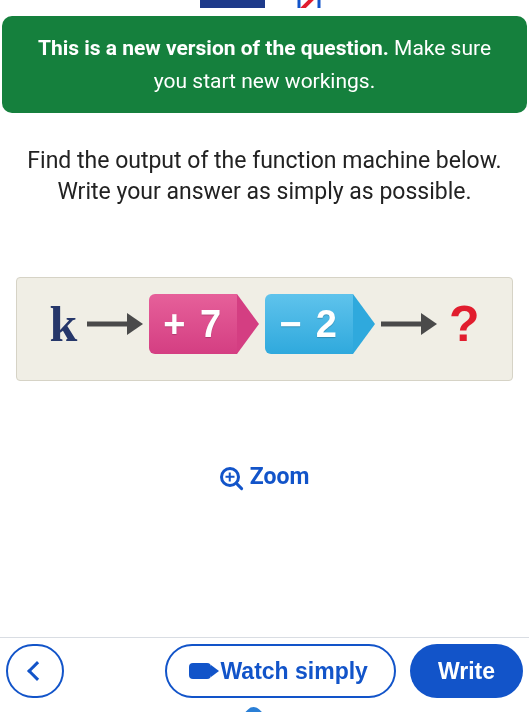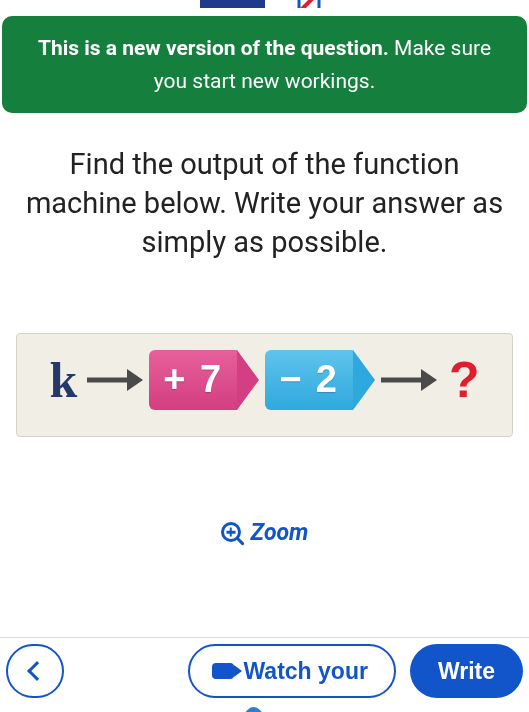--- a/index.html
+++ b/index.html
@@ -38,21 +38,21 @@
     border-radius: 10px;
     margin: 8px 2px 0;
     padding: 16px 20px;
     text-align: center;
     font-size: 21px;
     line-height: 1.55;
   }
   .notice .bold { font-weight: 700; }
   .question {
     text-align: center;
-    font-size: 29px;
+    font-size: 23px;
     color: #222;
     padding: 32px 16px 0;
     line-height: 1.35;
   }
   .diagram-wrap {
     margin: 70px 16px 0;
     background: #f0eee5;
     border: 1px solid #d6d3c6;
     border-radius: 4px;
     padding: 16px 18px 26px;
@@ -145,21 +145,20 @@
     text-align: center;
     margin-top: 82px;
     color: #1254c9;
     font-size: 23px;
     font-weight: 700;
     display: flex;
     align-items: center;
     justify-content: center;
     gap: 10px;
     cursor: pointer;
-    font-style: italic;
   }
   .zoom-icon {
     width: 20px;
     height: 20px;
     border: 3px solid #1254c9;
     border-radius: 50%;
     position: relative;
   }
   .zoom-icon::before, .zoom-icon::after {
     content:"";
@@ -317,21 +316,21 @@
 
 <div class="divider"></div>
 
 <div class="bottom-bar">
   <button class="back-btn">
     <span class="chev"></span>
   </button>
   <div class="spacer"></div>
   <button class="watch-btn">
     <span class="vid-icon"></span>
-    <span>Watch your</span>
+    <span>Watch simply</span>
   </button>
   <button class="answer-btn">
     <span>Write</span>
   </button>
 </div>
 
 <div class="bottom-peek">
     <div></div>
   </div>
 

